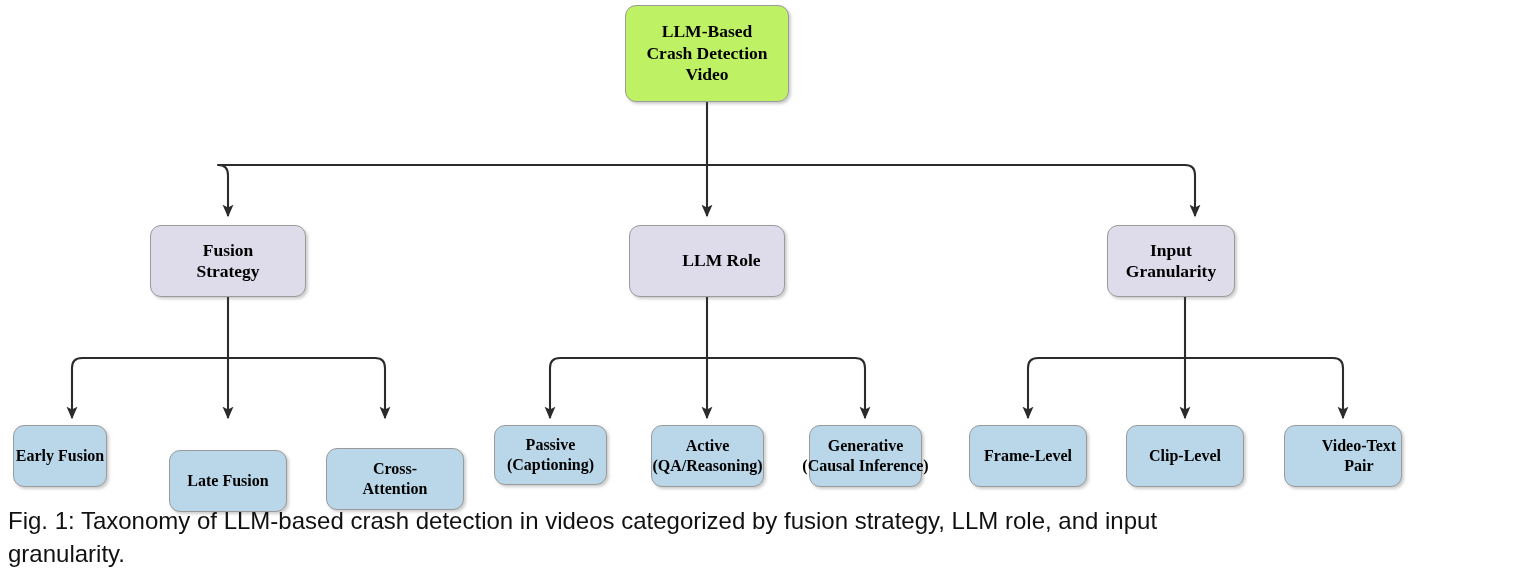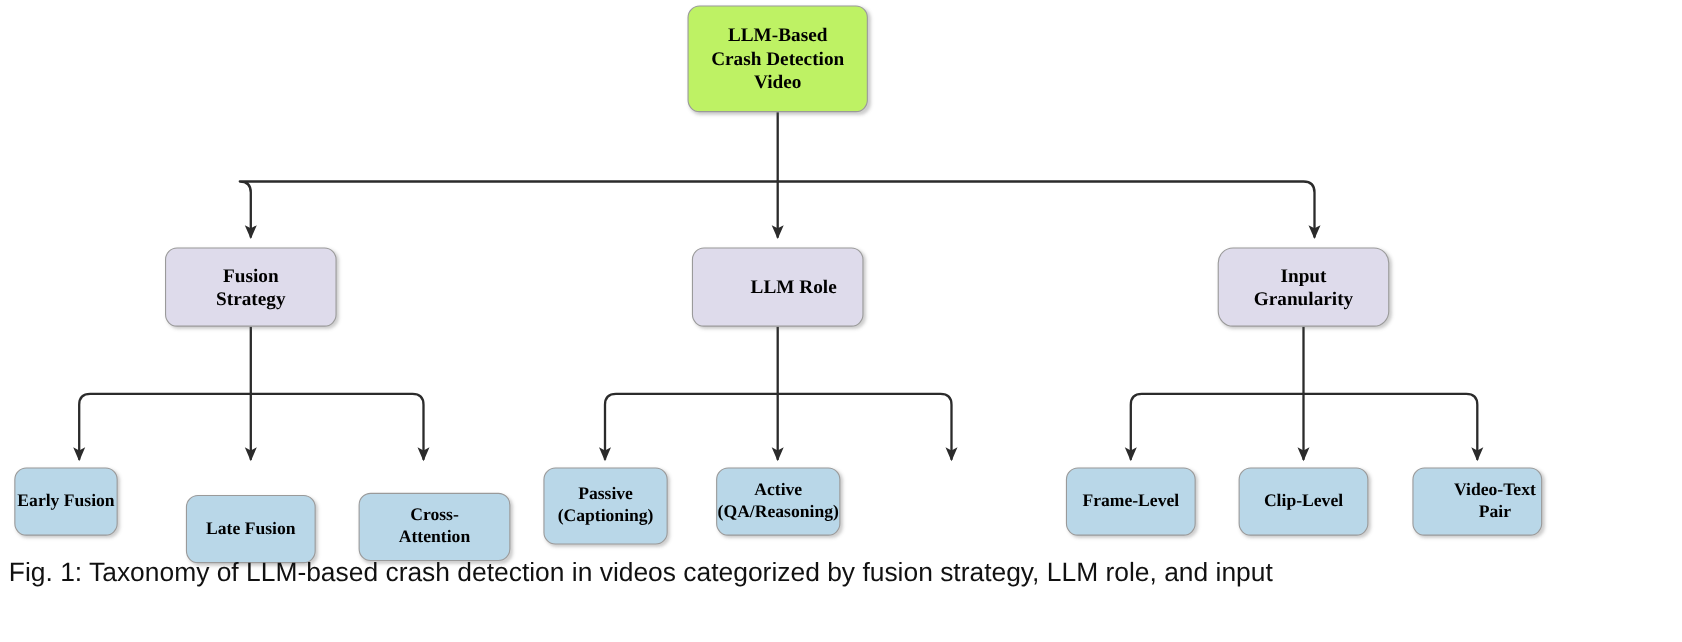--- a/index.html
+++ b/index.html
@@ -132,21 +132,21 @@
       <span class="node-label">Strategy</span>
     </div>
   </div>
 
   <div class="node node-cat" style="left:629px; top:225px; width:156px; height:72px;padding-left:29px;">
     <div>
       <span class="node-label">LLM Role</span>
     </div>
   </div>
 
-  <div class="node node-cat" style="left:1107px; top:225px; width:156px; height:72px;border-radius:14px;">
+  <div class="node node-cat" style="left:1107px; top:225px; width:128px; height:72px;">
     <div>
       <span class="node-label">Input</span>
       <span class="node-label">Granularity</span>
     </div>
   </div>
 
   <div class="node node-leaf" style="left:13px; top:425px; width:94px; height:62px;">
     <div>
       <span class="node-label">Early Fusion</span>
     </div>
@@ -158,34 +158,40 @@
     </div>
   </div>
 
   <div class="node node-leaf" style="left:326px; top:448px; width:138px; height:62px;">
     <div>
       <span class="node-label">Cross-</span>
       <span class="node-label">Attention</span>
     </div>
   </div>
 
-  <div class="node node-leaf" style="left:494px; top:425px; width:113px; height:70px;">
+  <div class="node node-leaf" style="left:494px; top:425px; width:113px; height:60px;">
     <div>
       <span class="node-label">Passive</span>
       <span class="node-label">(Captioning)</span>
     </div>
   </div>
 
   <div class="node node-leaf" style="left:651px; top:425px; width:113px; height:62px;">
     <div>
       <span class="node-label">Active</span>
       <span class="node-label">(QA/Reasoning)</span>
     </div>
   </div>
 
+  <div class="node node-leaf" style="left:809px; top:425px; width:113px; height:62px;">
+    <div>
+      <span class="node-label">Generative</span>
+      <span class="node-label">(Causal Inference)</span>
+    </div>
+  </div>
 
   <div class="node node-leaf" style="left:969px; top:425px; width:118px; height:62px;">
     <div>
       <span class="node-label">Frame-Level</span>
     </div>
   </div>
 
   <div class="node node-leaf" style="left:1126px; top:425px; width:118px; height:62px;">
     <div>
       <span class="node-label">Clip-Level</span>
@@ -196,13 +202,14 @@
     <div>
       <span class="node-label">Video-Text</span>
       <span class="node-label">Pair</span>
     </div>
   </div>
 
 </div>
 
 <div class="caption">
   <span>Fig. 1: Taxonomy of LLM-based crash detection in videos categorized by fusion strategy, LLM role, and input</span>
+  <span style="text-align:left;">granularity.</span>
 </div>
 
 </body></html>

